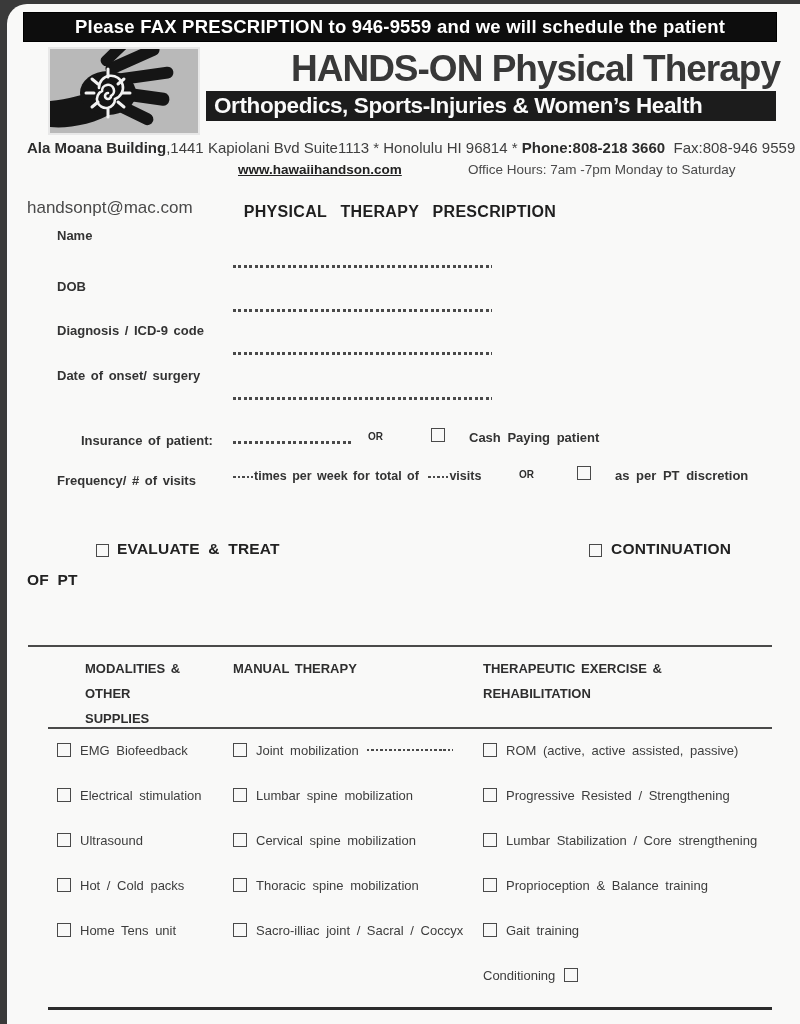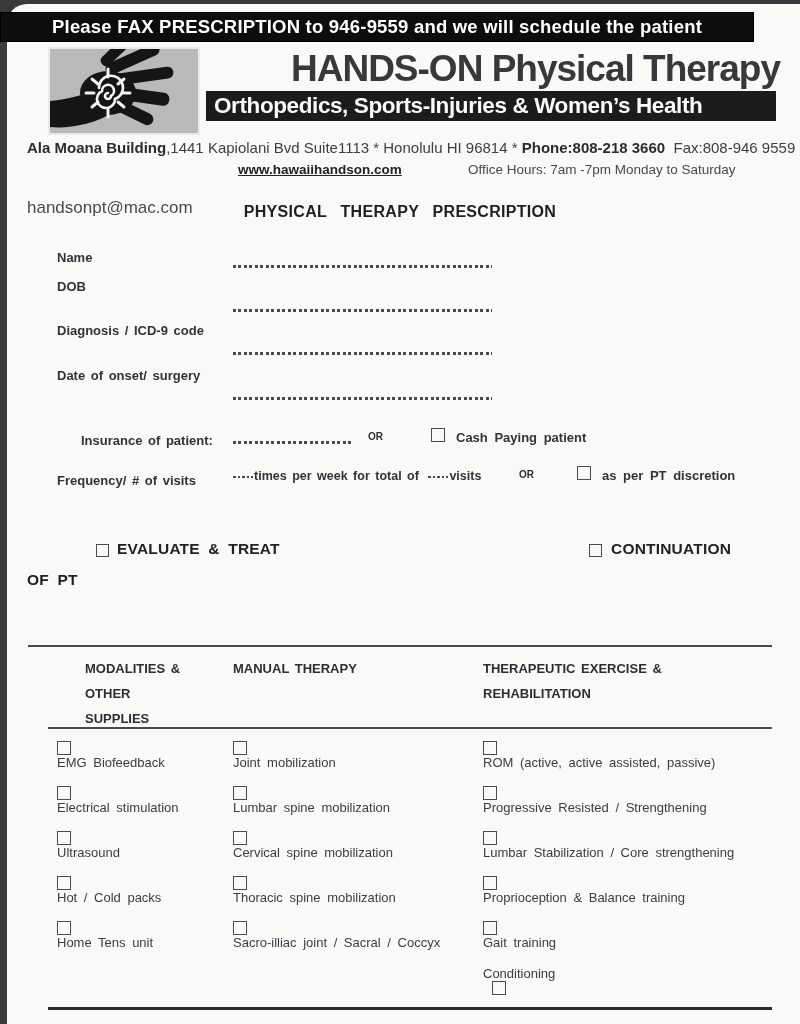--- a/index.html
+++ b/index.html
@@ -9,21 +9,21 @@
     font-family:"Liberation Sans","DejaVu Sans",sans-serif;
     -webkit-font-smoothing:antialiased;
   }
   .page{
     position:absolute;left:7px;top:4px;right:0;bottom:0;
     background:#f9f9f8;border-top-left-radius:20px;
   }
   .abs{position:absolute;}
   
   .banner{
-    left:0;top:12px;width:752px;height:28px;background:#0d0d0d;
+    left:23px;top:12px;width:752px;height:28px;background:#0d0d0d;
     color:#fff;font-weight:700;font-size:18.5px;line-height:28px;
     text-align:center;letter-spacing:0.2px;border:1px solid #000;
   }
   
   .logo-box{left:48px;top:47px;width:148px;height:84px;background:#b9b9b9;border:2px solid #e8e8e8;}
   .brand-title{
     left:205px;top:48px;width:575px;color:#383838;font-weight:600;
     font-size:37px;letter-spacing:-1px;white-space:nowrap;text-align:right;
   }
   .brand-sub{
@@ -48,28 +48,28 @@
     background:repeating-linear-gradient(90deg,#4a4a4a 0 2.5px,transparent 2.5px 4.5px);
     vertical-align:baseline;
   }
   .dashes-sm.trail{width:86px;margin-left:8px;margin-bottom:1px;}
   .or-text{font-size:10px;font-weight:700;color:#2e2e2e;}
   .chk{
     display:inline-block;width:12px;height:12px;border:1.6px solid #4a4a4a;
     background:transparent;flex:0 0 auto;
   }
   .chk.abs-chk{position:absolute;}
-  .inline-label{font-size:13px;font-weight:700;color:#333;word-spacing:3px;}
+  .inline-label{font-size:13px;font-weight:700;color:#333;word-spacing:3px;margin-left:13px;}
   .freq-sentence{font-size:12.5px;font-weight:700;color:#333;word-spacing:2px;white-space:nowrap;}
   .big-opt{font-size:15.5px;font-weight:800;color:#222;word-spacing:4px;letter-spacing:0.2px;}
   
   .hr{background:#4a4a4a;}
   .col-head{font-size:13px;font-weight:700;color:#2e2e2e;line-height:25px;word-spacing:2px;}
   .col-list{display:flex;flex-direction:column;}
-  .chk-row{display:flex;align-items:flex-start;height:18px;margin-bottom:27px;white-space:nowrap;flex-direction:column;}
+  .chk-row{display:flex;align-items:center;height:18px;margin-bottom:27px;white-space:nowrap;}
   .chk-row .chk{margin-right:9px;}
   .chk-label{font-size:13px;color:#3d3d3d;word-spacing:3px;}
 </style>
 </head>
 <body>
 
 <div class="page"></div>
 
 <div class="abs banner">Please FAX PRESCRIPTION to 946-9559 and we will schedule the patient</div>
 
@@ -110,21 +110,21 @@
 
 <div class="abs contact1">
   <b>Ala Moana Building</b><span>,1441 Kapiolani Bvd Suite1113 * Honolulu HI 96814 * </span><b>Phone:808-218 3660</b><span style="white-space:pre;">  Fax:808-946 9559</span>
 </div>
 <div class="abs contact-email">handsonpt@mac.com</div>
 <div class="abs contact-web">www.hawaiihandson.com</div>
 <div class="abs contact-hours">Office Hours: 7am -7pm Monday to Saturday</div>
 
 <div class="abs form-title">PHYSICAL THERAPY PRESCRIPTION</div>
 
-<div class="abs flabel" style="top:250px;">Name</div>
+<div class="abs flabel" style="top:228px;">Name</div>
 <div class="abs dashline" style="top:265px;left:233px;width:259px;"></div>
 
 <div class="abs flabel" style="top:279px;">DOB</div>
 <div class="abs dashline" style="top:309px;left:233px;width:259px;"></div>
 
 <div class="abs flabel" style="top:323px;">Diagnosis / ICD-9 code</div>
 <div class="abs dashline" style="top:352px;left:233px;width:259px;"></div>
 
 <div class="abs flabel" style="top:368px;">Date of onset/ surgery</div>
 <div class="abs dashline" style="top:397px;left:233px;width:259px;"></div>

